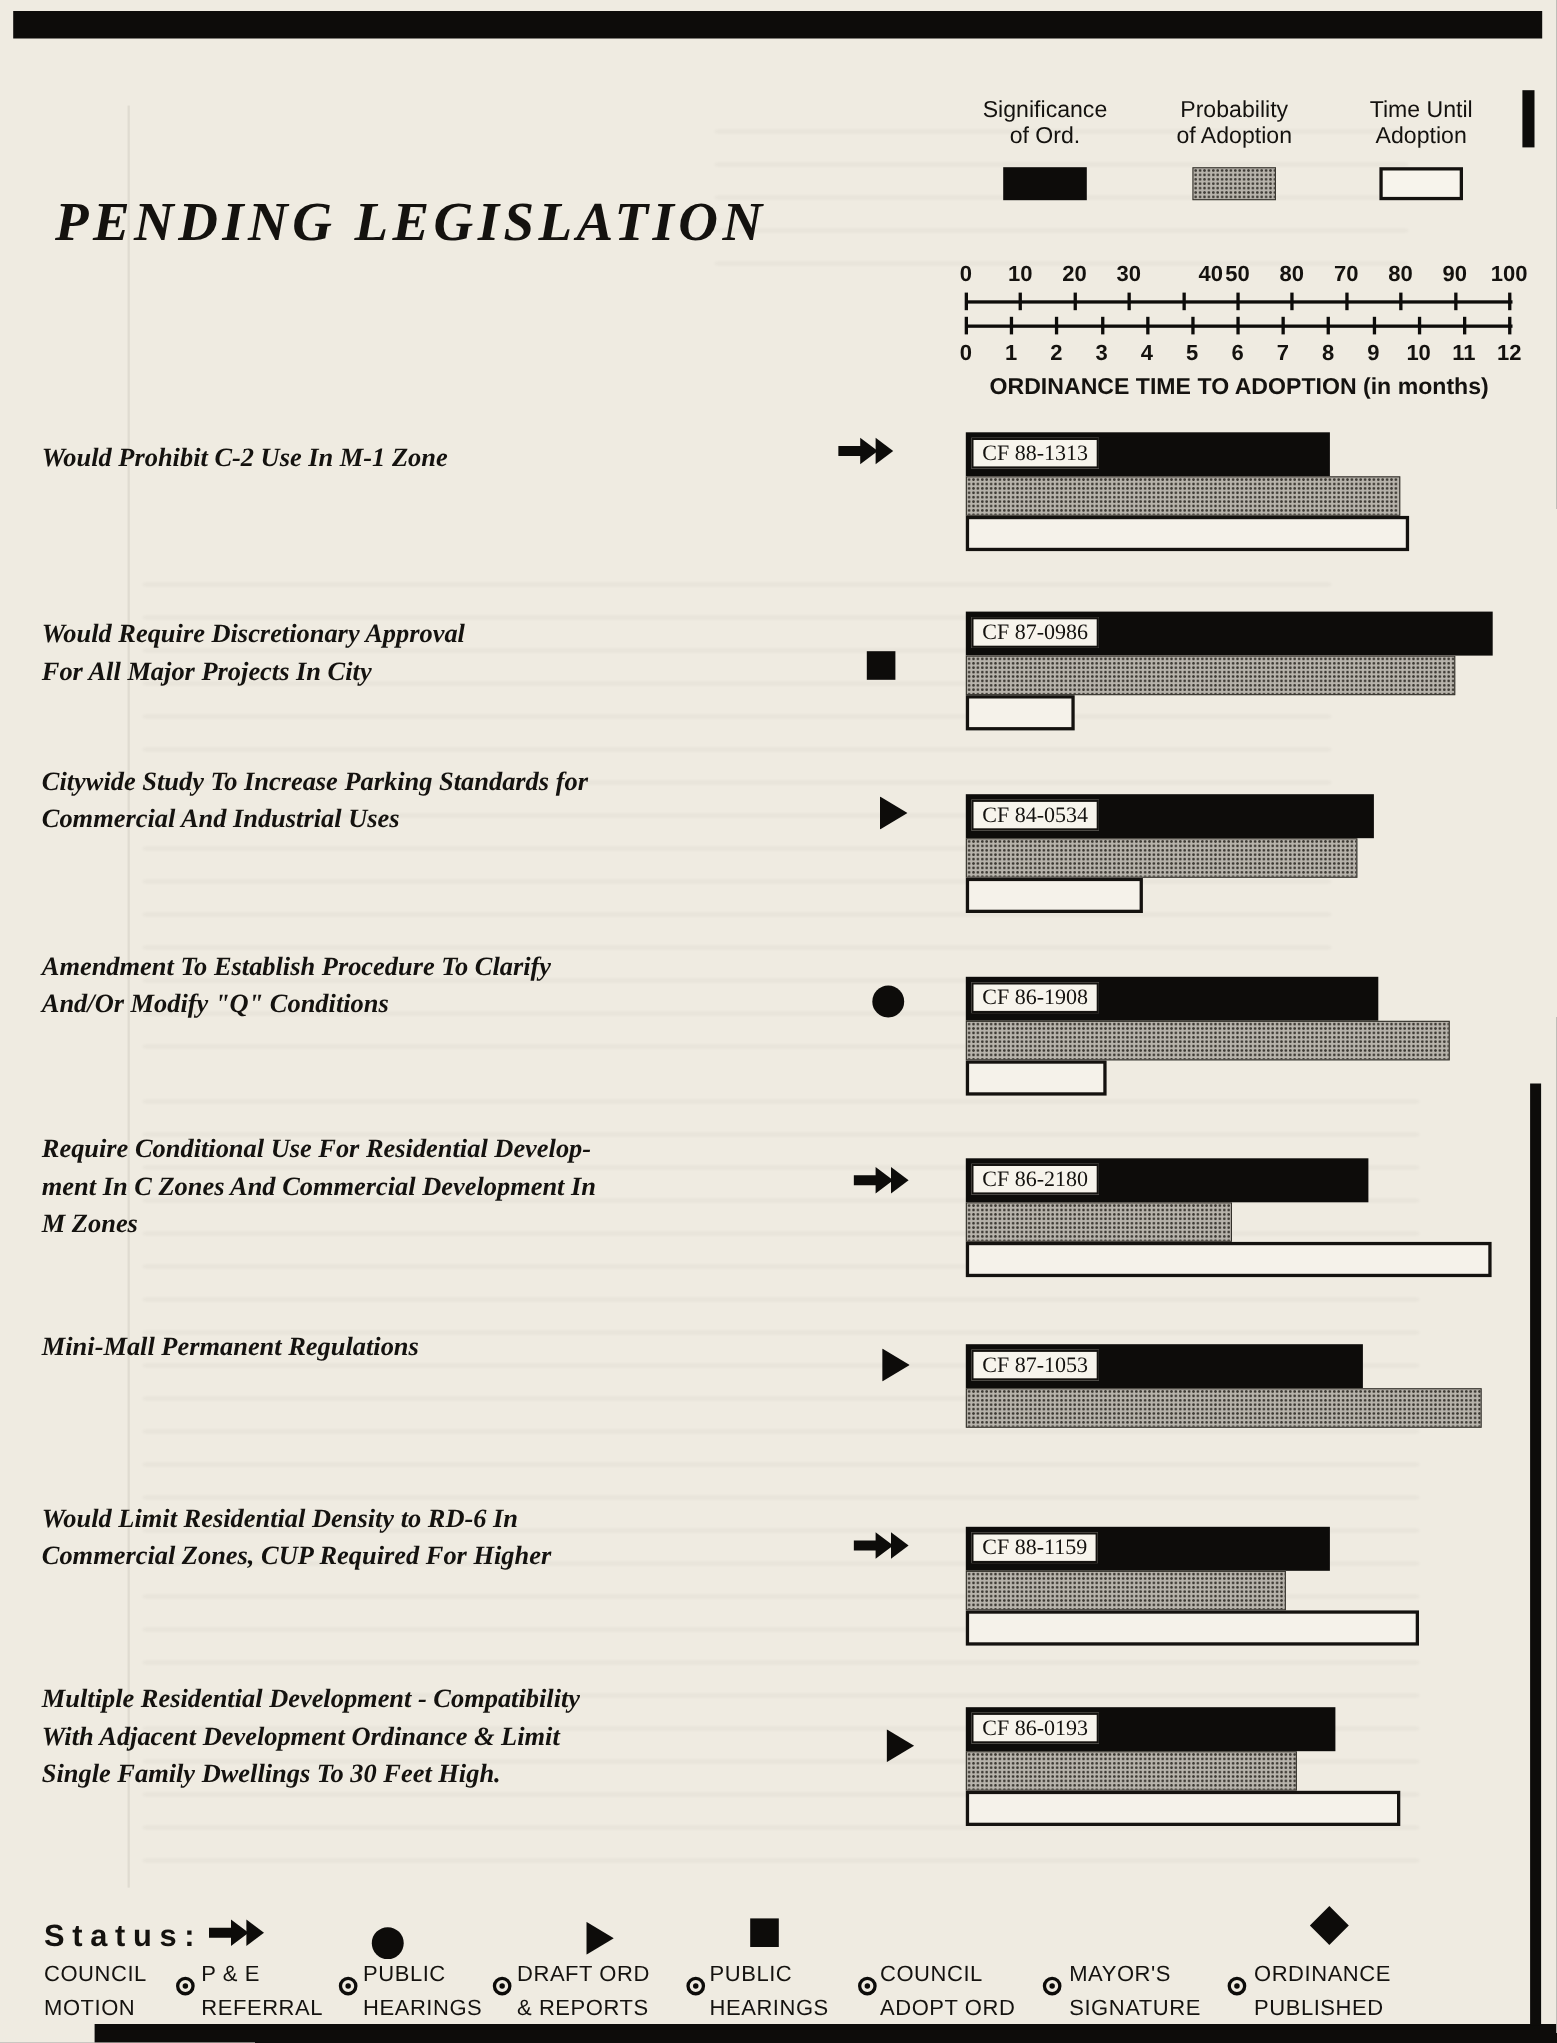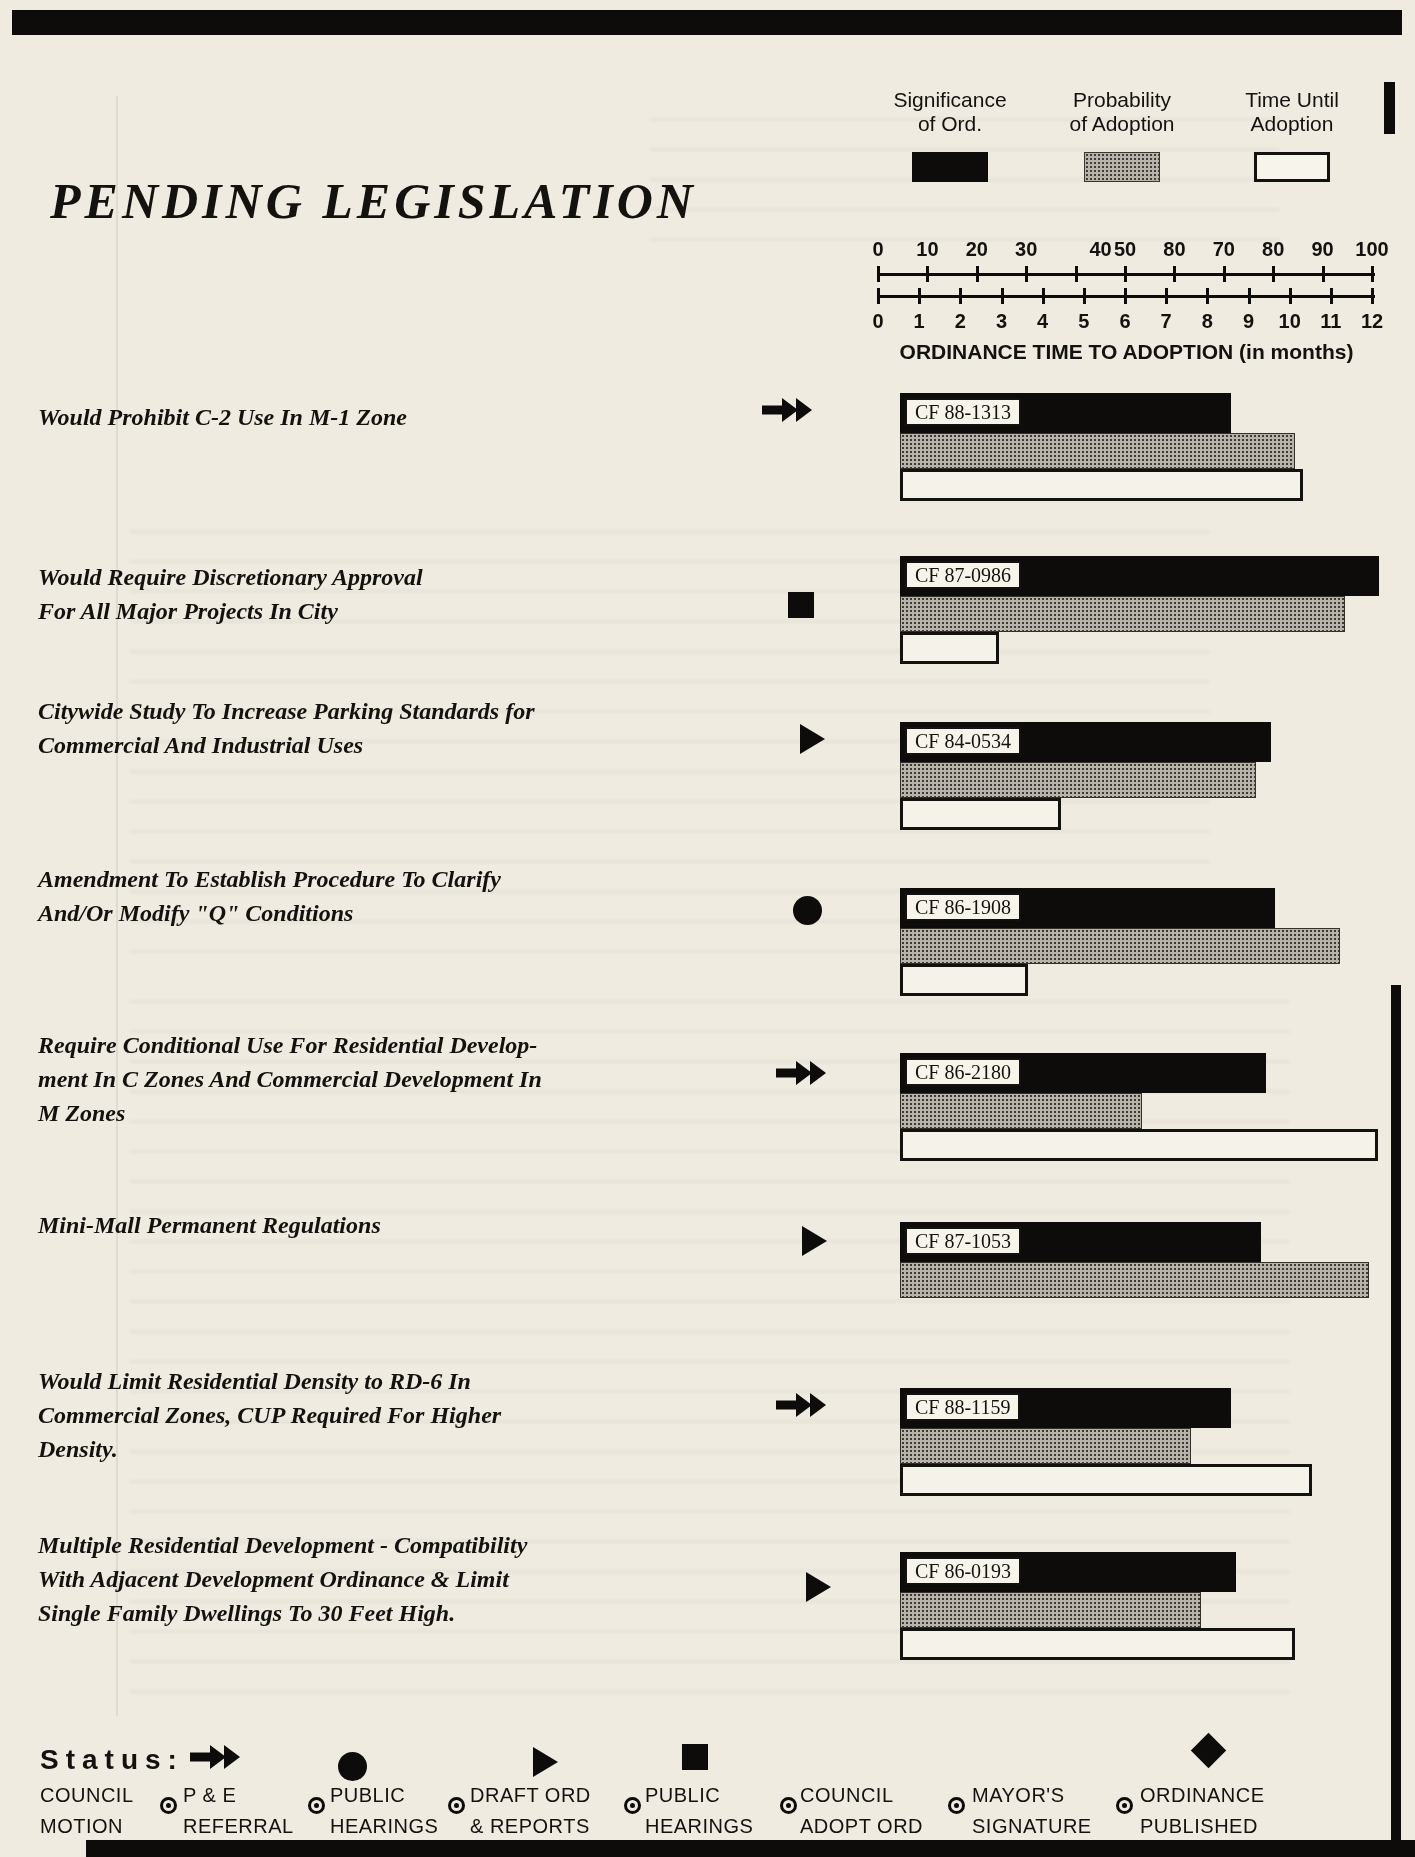--- a/index.html
+++ b/index.html
@@ -54,21 +54,21 @@
   .ruler .hline { position:absolute; left:0; right:0; top:7px; height:3px; background:#0d0c0a; }
   .ruler .tick  { position:absolute; top:0; width:3px; height:16px; background:#0d0c0a; }
 
   
   .row-label {
     position:absolute; left:38px; width:690px;
     font-family:"Liberation Serif", serif; font-style:italic; font-weight:bold;
     font-size:24px; line-height:34px;
   }
   .bars { position:absolute; }
-  .bar  { position:relative;margin-left:22px; }
+  .bar  { position:relative; }
   .bar.sig  { height:40px; background:#0d0c0a; }
   .bar.prob {
     height:36px; background-color:#b7b3ab;
     background-image:radial-gradient(#3d3a34 1px, transparent 1.3px);
     background-size:4px 4px; border:1px solid #34312b;
   }
   .bar.time { height:32px; background:#f5f2ea; border:3px solid #14120f; }
   .cf-box {
     position:absolute; left:5px; top:5px; height:28px;
     background:#f7f4ec; border:2px solid #14120f;
@@ -270,21 +270,20 @@
       </svg></span>
     <div class="bars" style="left: 878px; top: 1222px;">
       <div class="bar sig" style="width: 360.62px;">
         <div class="cf-box">CF 87-1053</div>
       </div>
       <div class="bar prob" style="width: 469.3px;"></div>
     </div>
     <div class="row-label" style="top: 1364px;">
       <div>Would Limit Residential Density to RD-6 In</div>
       <div>Commercial Zones, CUP Required For Higher</div>
-      <div>Density.</div>
     </div>
     <span class="sicon" title="P &amp; E Referral" style="left: 776px; top: 1390px;"><svg width="64" height="30" viewBox="0 0 64 30">
         <polygon points="0,10.5 20,10.5 20,3 36,15 20,27 20,19.5 0,19.5"></polygon>
         <polygon points="34,3 50,15 34,27"></polygon>
       </svg></span>
     <div class="bars" style="left: 878px; top: 1388px;">
       <div class="bar sig" style="width: 330.98px;">
         <div class="cf-box">CF 88-1159</div>
       </div>
       <div class="bar prob" style="width: 291.46px;"></div>

